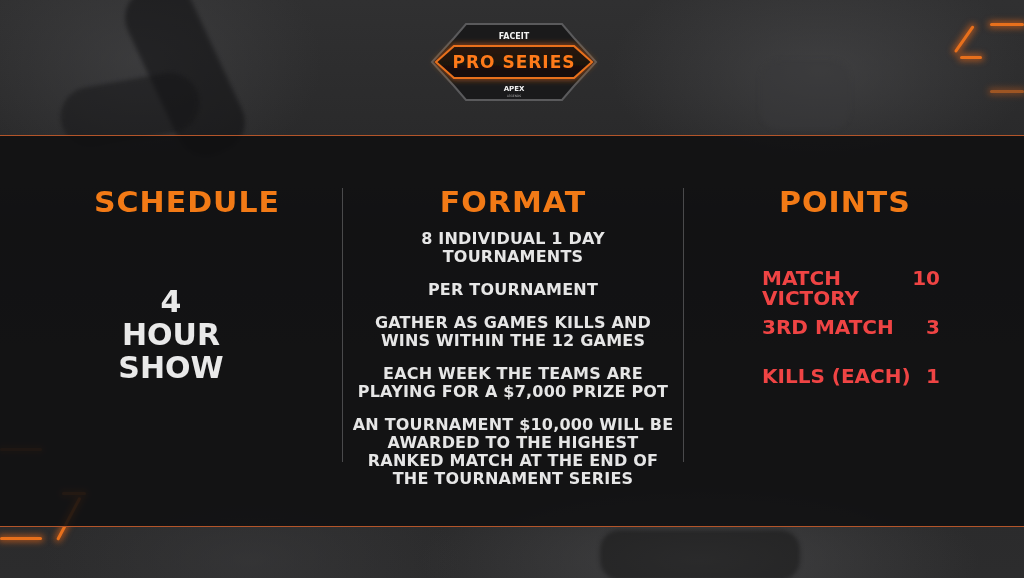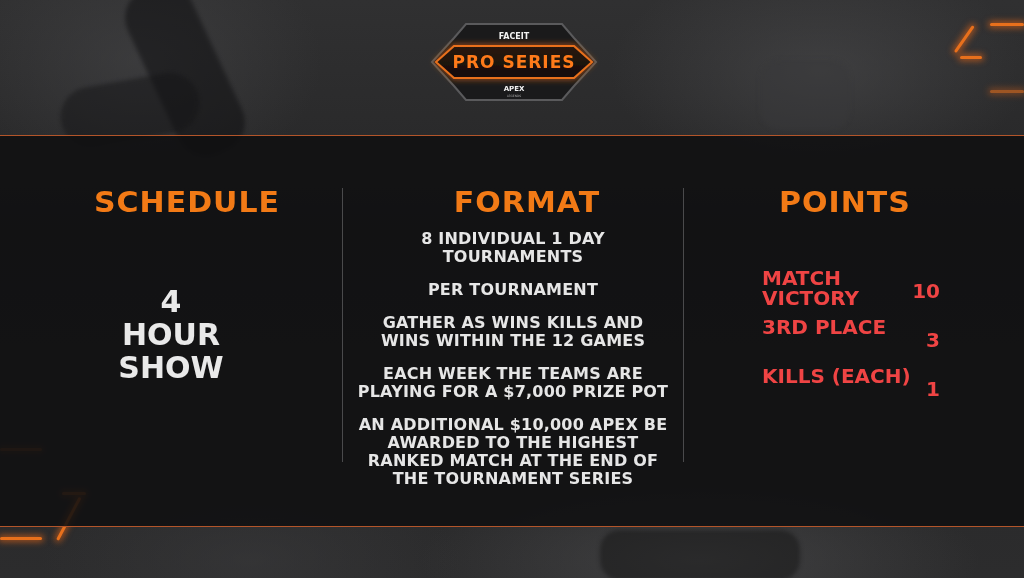--- a/index.html
+++ b/index.html
@@ -28,42 +28,42 @@
     border-top: 1px solid #b3552a; border-bottom: 1px solid #b3552a;
   }
   .hex-line { position: absolute; background: #e8701c; box-shadow: 0 0 6px 2px rgba(255,110,20,0.55); border-radius: 2px; }
   .logo { position: absolute; left: 426px; top: 20px; width: 176px; height: 84px; }
   .col { position: absolute; top: 185px; text-align: center; }
   .col-title {
     color: #f27a16; font-weight: bold; font-size: 30px; letter-spacing: 1px;
     font-family: "DejaVu Sans", sans-serif; transform: scaleY(0.95);
   }
   .schedule { left: 0; width: 342px; padding-left: 16px; }
-  .format { left: 357px; width: 340px; }
+  .format { left: 343px; width: 340px; }
   .points { left: 675px; width: 340px; }
   .divider { position: absolute; top: 188px; height: 274px; width: 1px; background: rgba(120,120,122,0.55); }
   .show-text {
     position: absolute; left: 0; width: 342px; top: 285px; text-align: center;
     color: #e9e9e9; font-weight: bold; font-size: 30px; line-height: 33px;
     font-family: "DejaVu Sans", sans-serif;
   }
   .format-list { position: absolute; left: 343px; width: 340px; top: 230px; text-align: center; }
   .format-item {
     color: #e6e6e6; font-weight: bold; font-size: 16px; line-height: 18px;
     margin-bottom: 15px; font-family: "DejaVu Sans", sans-serif; letter-spacing: 0.2px;
   }
   .format-item span { display: block; }
   .points-list { position: absolute; left: 760px; width: 182px; top: 268px; }
   .point-row {
     display: flex; justify-content: space-between; color: #ef4444;
     font-weight: bold; font-size: 20px; height: 49px; line-height: 20px;
     font-family: "DejaVu Sans", sans-serif;
   }
   .point-row .lbl { padding-left: 2px; }
-  .point-row .val { padding-right: 2px; margin-top: 13px; }
+  .point-row .val { padding-right: 2px; }
 </style>
 </head>
 <body>
 
 <div class="bg">
   <div class="rock r1"></div>
   <div class="rock r2"></div>
   <div class="rock r3"></div>
   <div class="rock r4"></div>
 
@@ -117,46 +117,46 @@
 </div>
 <div class="format-list">
   <div class="format-item">
     <span>8 INDIVIDUAL 1 DAY</span>
     <span>TOURNAMENTS</span>
   </div>
   <div class="format-item">
     <span>PER TOURNAMENT</span>
   </div>
   <div class="format-item">
-    <span>GATHER AS WINS KILLS AND</span>
+    <span>GATHER AS GAMES KILLS AND</span>
     <span>WINS WITHIN THE 12 GAMES</span>
   </div>
   <div class="format-item">
     <span>EACH WEEK THE TEAMS ARE</span>
     <span>PLAYING FOR A $7,000 PRIZE POT</span>
   </div>
   <div class="format-item">
-    <span>AN ADDITIONAL $10,000 APEX BE</span>
+    <span>AN TOURNAMENT $10,000 WILL BE</span>
     <span>AWARDED TO THE HIGHEST</span>
     <span>RANKED MATCH AT THE END OF</span>
     <span>THE TOURNAMENT SERIES</span>
   </div>
 </div>
 
 <div class="divider" style="left:683px;"></div>
 
 <div class="col points">
   <div class="col-title">POINTS</div>
 </div>
 <div class="points-list">
   <div class="point-row">
     <span class="lbl">MATCH VICTORY</span>
     <span class="val">10</span>
   </div>
   <div class="point-row">
-    <span class="lbl">3RD PLACE</span>
+    <span class="lbl">3RD MATCH</span>
     <span class="val">3</span>
   </div>
   <div class="point-row">
     <span class="lbl">KILLS (EACH)</span>
     <span class="val">1</span>
   </div>
 </div>
 
 </body></html>

